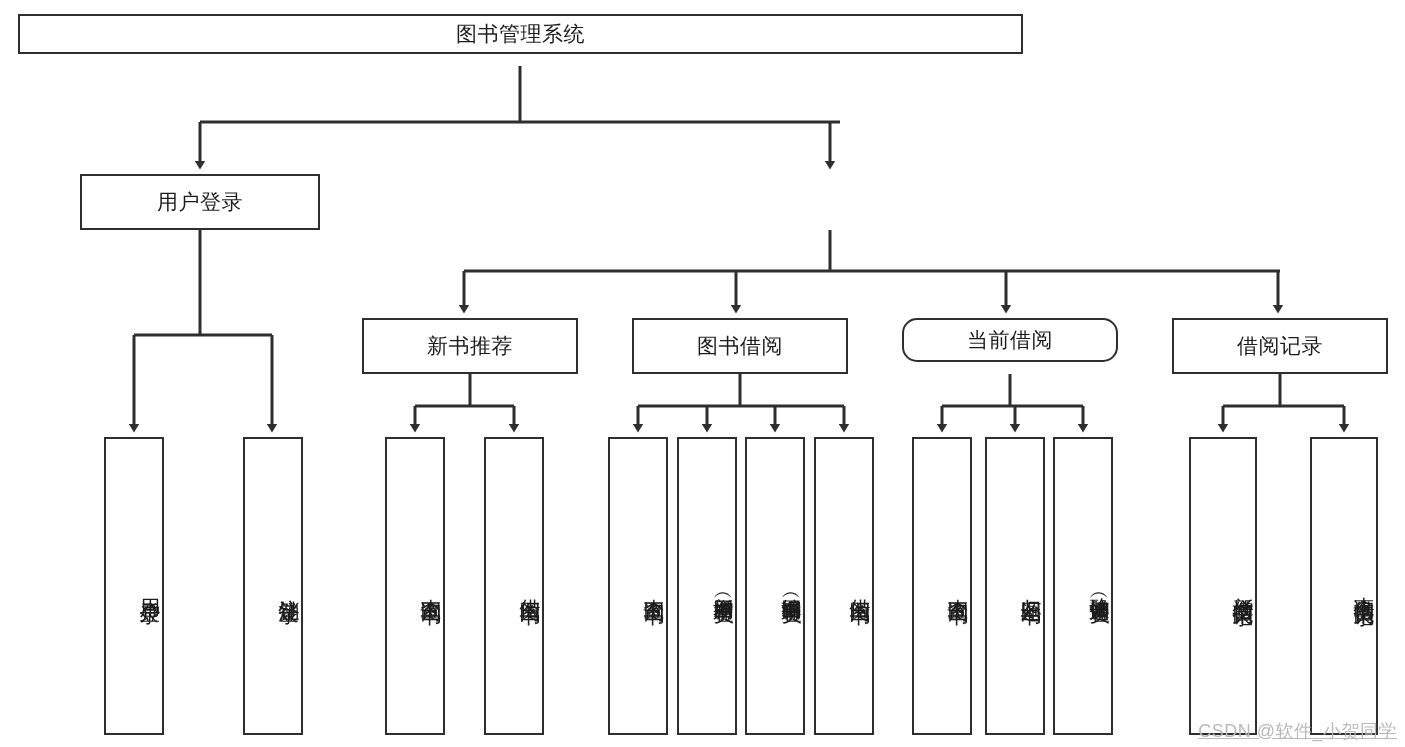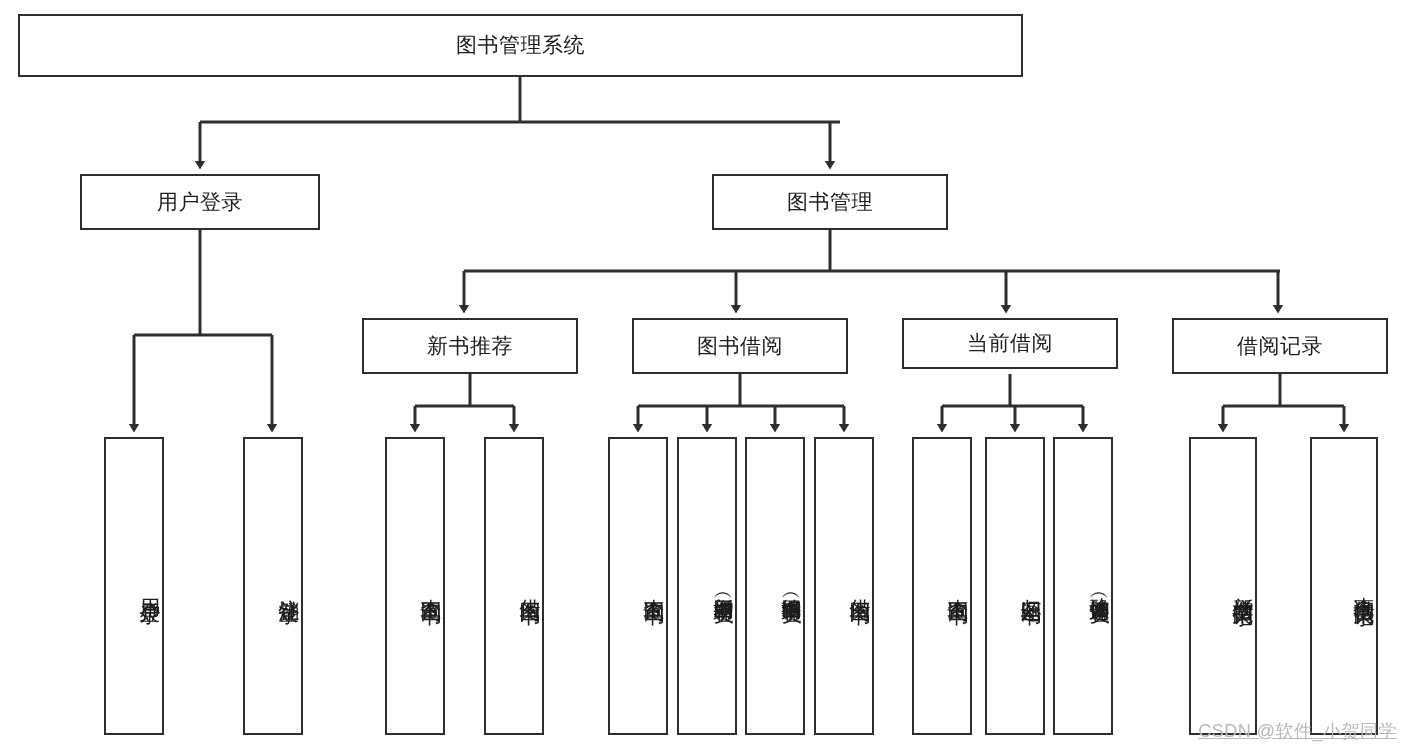--- a/index.html
+++ b/index.html
@@ -128,38 +128,35 @@
     </g>
 
     <g stroke="#2e2e2e" stroke-width="3" fill="none">
       <path d="M1280,374 L1280,406"></path>
       <path d="M1223,406 L1344,406"></path>
       <path d="M1223,406 L1223,425" marker-end="url(#arrow)"></path>
       <path d="M1344,406 L1344,425" marker-end="url(#arrow)"></path>
     </g>
   </svg>
 
-  <div class="node h" id="n-root" style="left: 18px; top: 14px; width: 1005px; height: 63px; border-color: rgb(46, 46, 46); color: rgb(28, 28, 28); background: rgb(255, 255, 255);">
+  <div class="node h" id="n-root" style="left: 18px; top: 14px; width: 1005px; height: 40px; border-color: rgb(46, 46, 46); color: rgb(28, 28, 28); background: rgb(255, 255, 255);">
     <span class="txt">图书管理系统</span>
   </div>
 
   <div class="node h" id="n-l1-0" style="left: 80px; top: 174px; width: 240px; height: 56px; border-color: rgb(46, 46, 46); color: rgb(28, 28, 28); background: rgb(255, 255, 255);">
     <span class="txt">用户登录</span>
   </div>
-  <div class="node h" id="n-l1-1" style="left: 712px; top: 174px; width: 236px; height: 56px; border-color: rgb(46, 46, 46); color: rgb(28, 28, 28); background: rgb(255, 255, 255);">
-    <span class="txt">图书管理</span>
-  </div>
 
   <div class="node h" id="n-l2-1" style="left: 632px; top: 318px; width: 216px; height: 56px; border-color: rgb(46, 46, 46); color: rgb(28, 28, 28); background: rgb(255, 255, 255);">
     <span class="txt">图书借阅</span>
   </div>
   <div class="node h" id="n-l2-0" style="left: 362px; top: 318px; width: 216px; height: 56px; border-color: rgb(46, 46, 46); color: rgb(28, 28, 28); background: rgb(255, 255, 255);">
     <span class="txt">新书推荐</span>
   </div>
-  <div class="node h" id="n-l2-2" style="left: 902px; top: 318px; width: 216px; height: 51px; border-color: rgb(46, 46, 46); color: rgb(28, 28, 28); background: rgb(255, 255, 255);">
+  <div class="node h" id="n-l2-2" style="left: 902px; top: 318px; width: 216px; height: 44px; border-color: rgb(46, 46, 46); color: rgb(28, 28, 28); background: rgb(255, 255, 255); border-radius: 15px;">
     <span class="txt">当前借阅</span>
   </div>
   <div class="node h" id="n-l2-3" style="left: 1172px; top: 318px; width: 216px; height: 56px; border-color: rgb(46, 46, 46); color: rgb(28, 28, 28); background: rgb(255, 255, 255); align-items: center;">
     <span class="txt">借阅记录</span>
   </div>
 
   <div class="node v" id="n-lf-0" style="left: 104px; top: 437px; width: 60px; height: 298px; border-color: rgb(46, 46, 46); color: rgb(28, 28, 28); background: rgb(255, 255, 255);">
     <span class="txt">用户登录</span>
   </div>
   <div class="node v" id="n-lf-1" style="left: 243px; top: 437px; width: 60px; height: 298px; border-color: rgb(46, 46, 46); color: rgb(28, 28, 28); background: rgb(255, 255, 255);">

